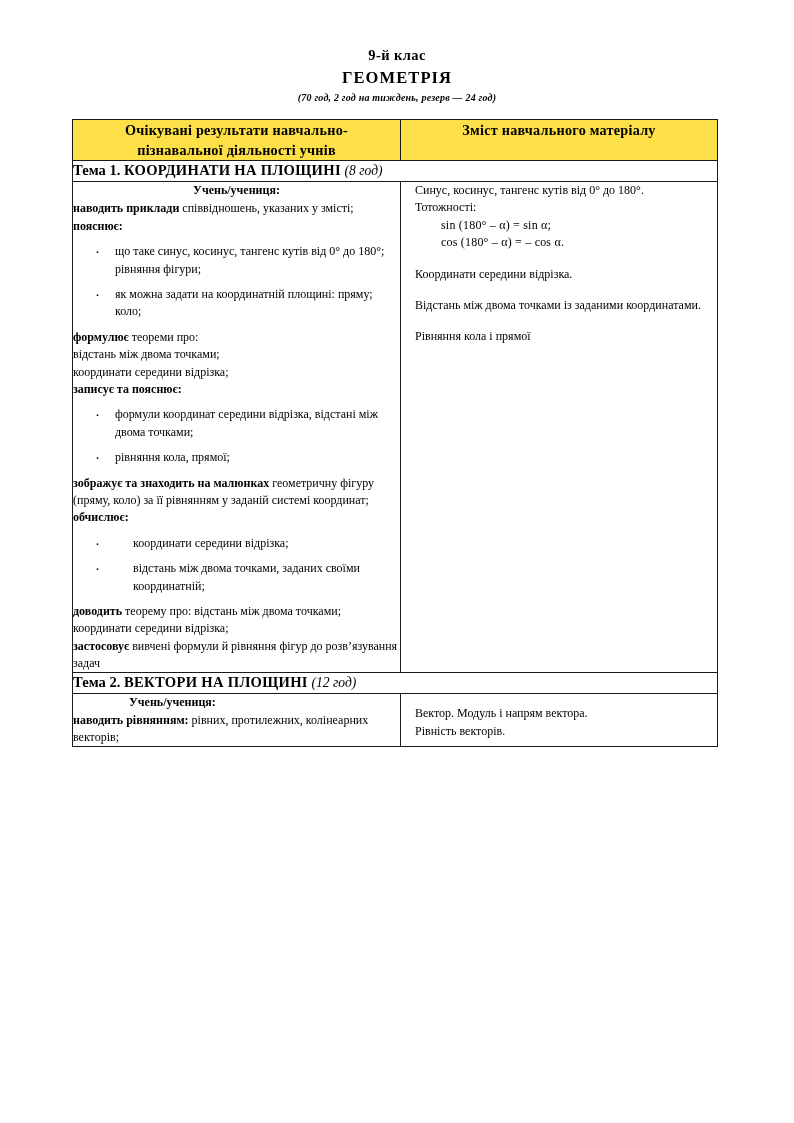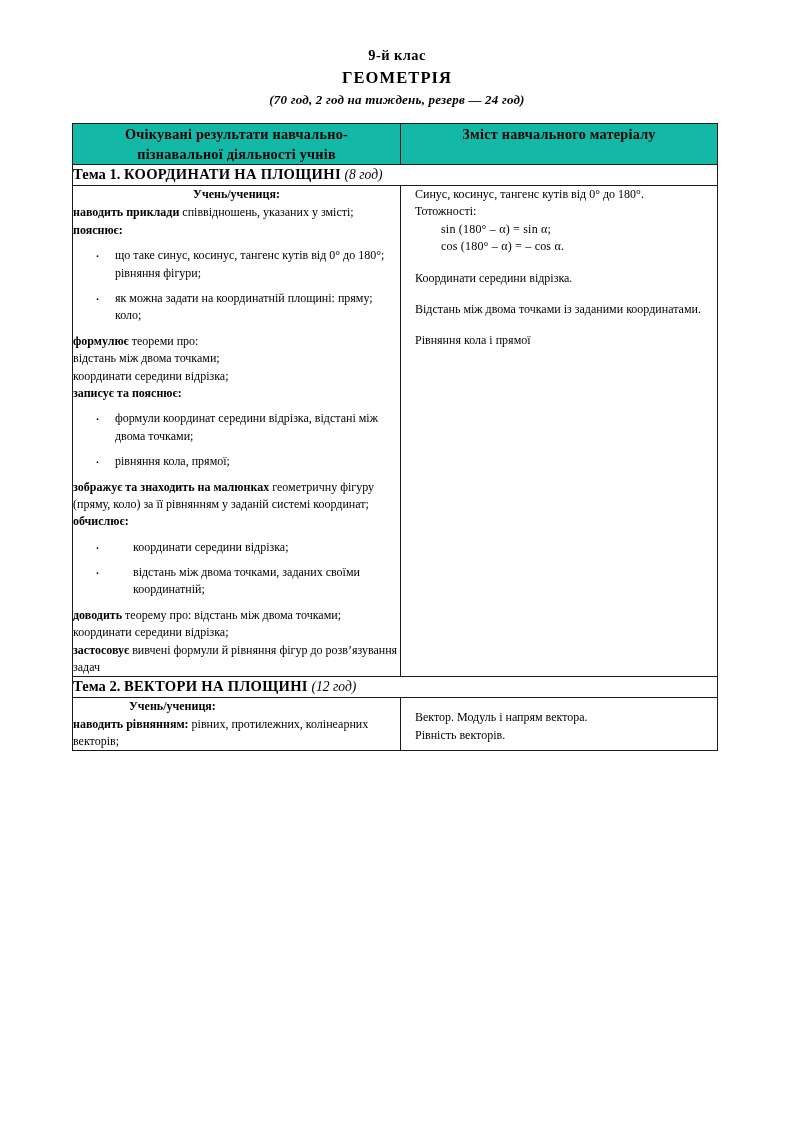--- a/index.html
+++ b/index.html
@@ -34,42 +34,42 @@
   }
   .doc-head .subject {
     font-weight: bold;
     font-size: 16.5px;
     letter-spacing: 1.1px;
     margin-top: 2px;
   }
   .doc-head .hours {
     font-weight: bold;
     font-style: italic;
-    font-size: 13px;
+    font-size: 10px;
     margin-top: 2px;
     letter-spacing: 0.2px;
   }
 
   
   table.curriculum {
     width: 645px;
     border-collapse: collapse;
     margin-top: 15px;
     table-layout: fixed;
   }
   table.curriculum td {
     border: 1.6px solid #1a1a1a;
     vertical-align: top;
     padding: 0;
   }
   col.c-left  { width: 328px; }
   col.c-right { width: 317px; }
 
   .hdr-cell {
-    background: #14b8a6;
+    background: #fde047;
     text-align: center;
     font-weight: bold;
     font-size: 14.2px;
     line-height: 1.42;
     padding: 9px 12px 11px 12px;
     letter-spacing: 0.25px;
   }
   .hdr-cell.left { padding-left: 16px; padding-right: 16px; }
 
   .topic-cell {

